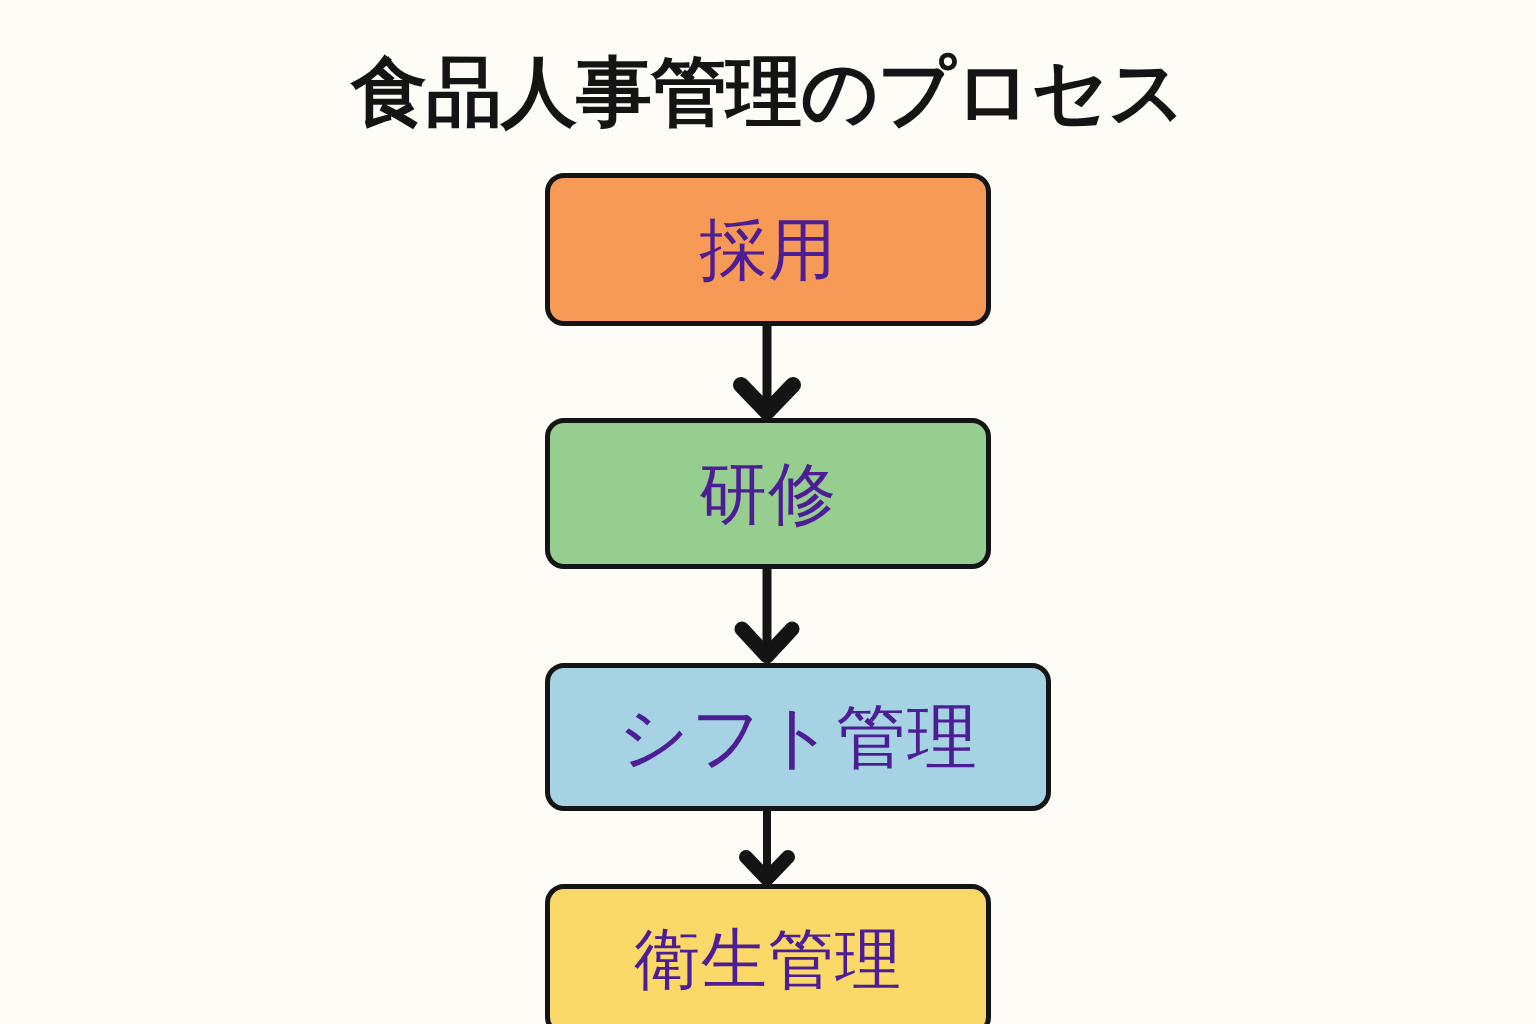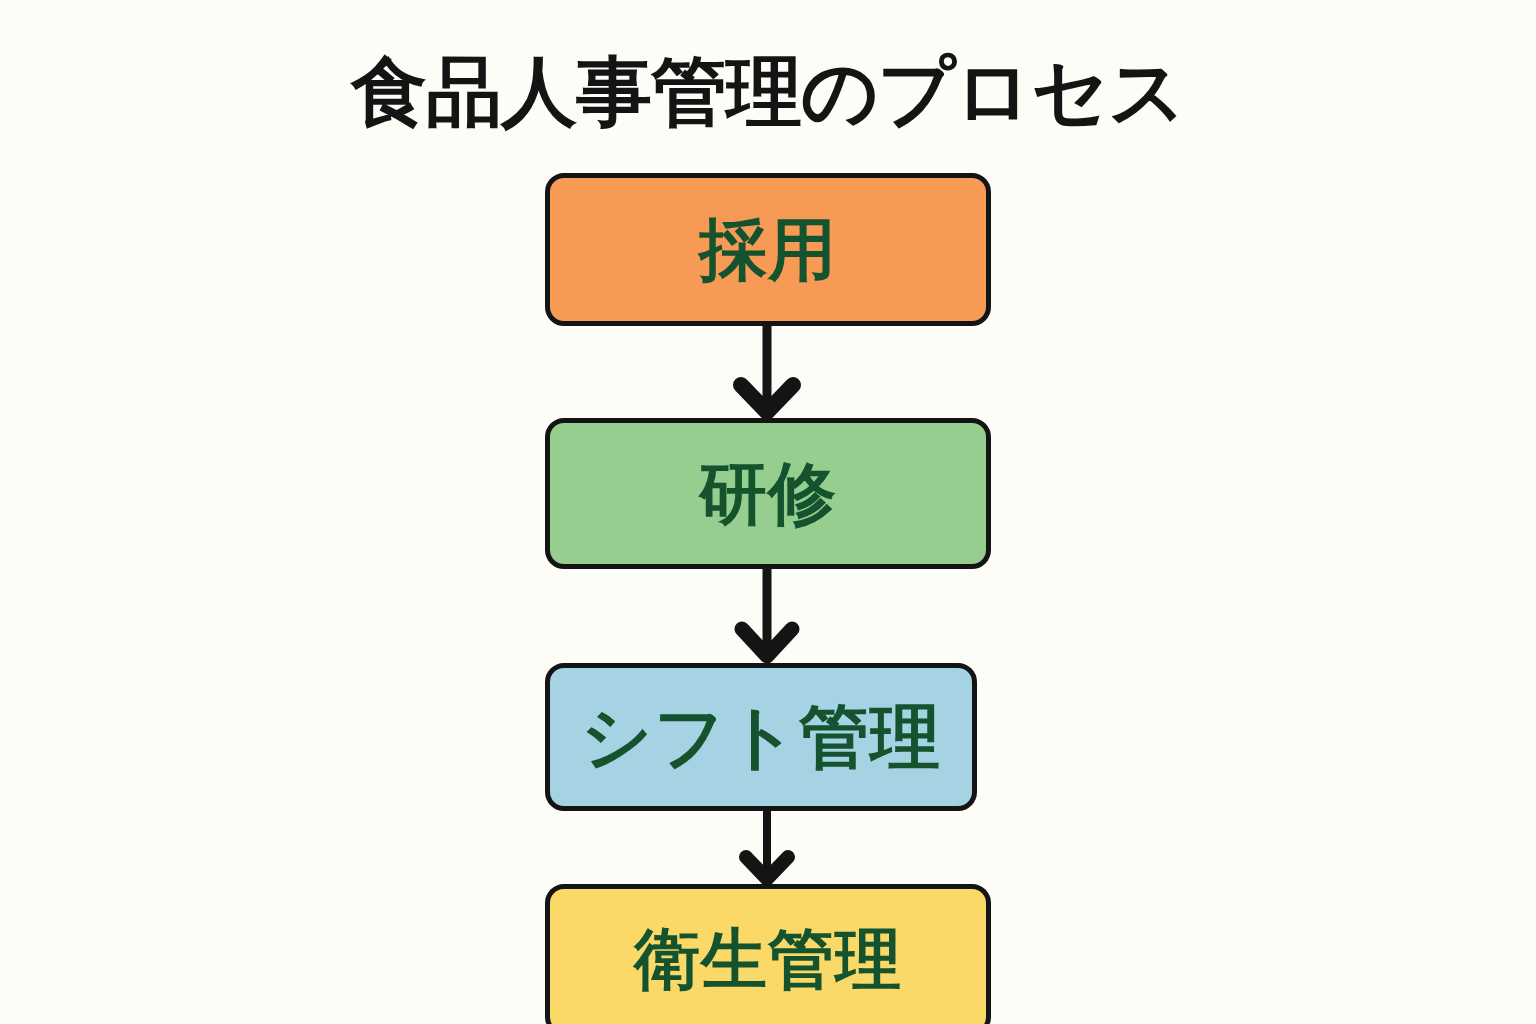--- a/index.html
+++ b/index.html
@@ -42,29 +42,29 @@
     box-sizing: border-box;
     border: 5px solid #141414;
     border-radius: 19px;
     display: flex;
     align-items: center;
     justify-content: center;
   }
   .flow-node-label {
     font-size: 68px;
     line-height: 72px;
-    font-weight: 700;
-    color: #14532d;
+    font-weight: 400;
+    color: #4c1d95;
     white-space: nowrap;
     letter-spacing: 1px;
   }
 
   #node-0 { left: 545px; top: 173px;  width: 446px; height: 153px; background: #F79A56; }
   #node-1 { left: 545px; top: 418px;  width: 446px; height: 151px; background: #95CE8E; }
-  #node-2 { left: 545px; top: 663px;  width: 432px; height: 148px; background: #A5D3E4; }
+  #node-2 { left: 545px; top: 663px;  width: 506px; height: 148px; background: #A5D3E4; }
   #node-3 { left: 545px; top: 884px;  width: 446px; height: 152px; background: #FAD969; }
 
   #node-2 .flow-node-label { font-size: 70px; }
   #node-3 .flow-node-label { font-size: 66px; }
 
   
   .flow-connector {
     position: absolute;
     overflow: visible;
   }

